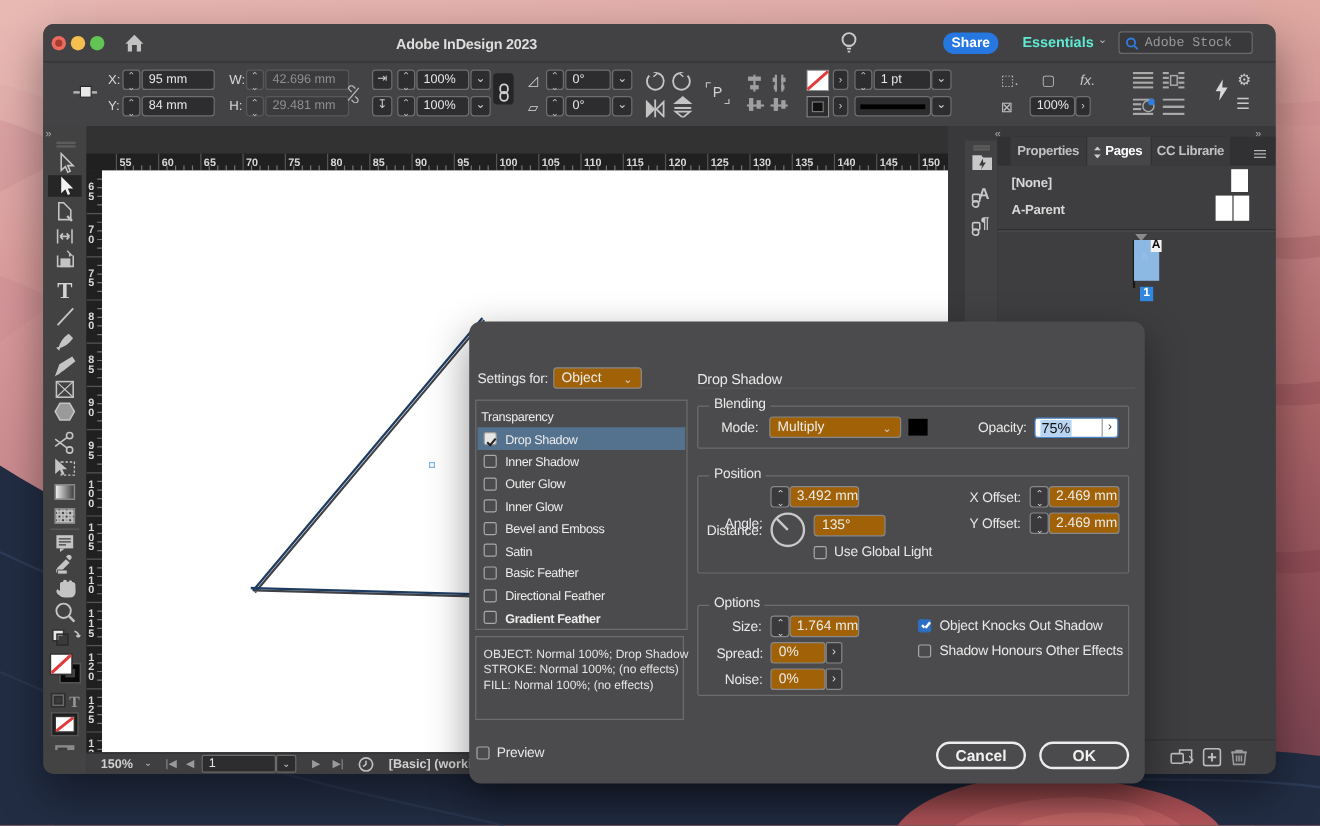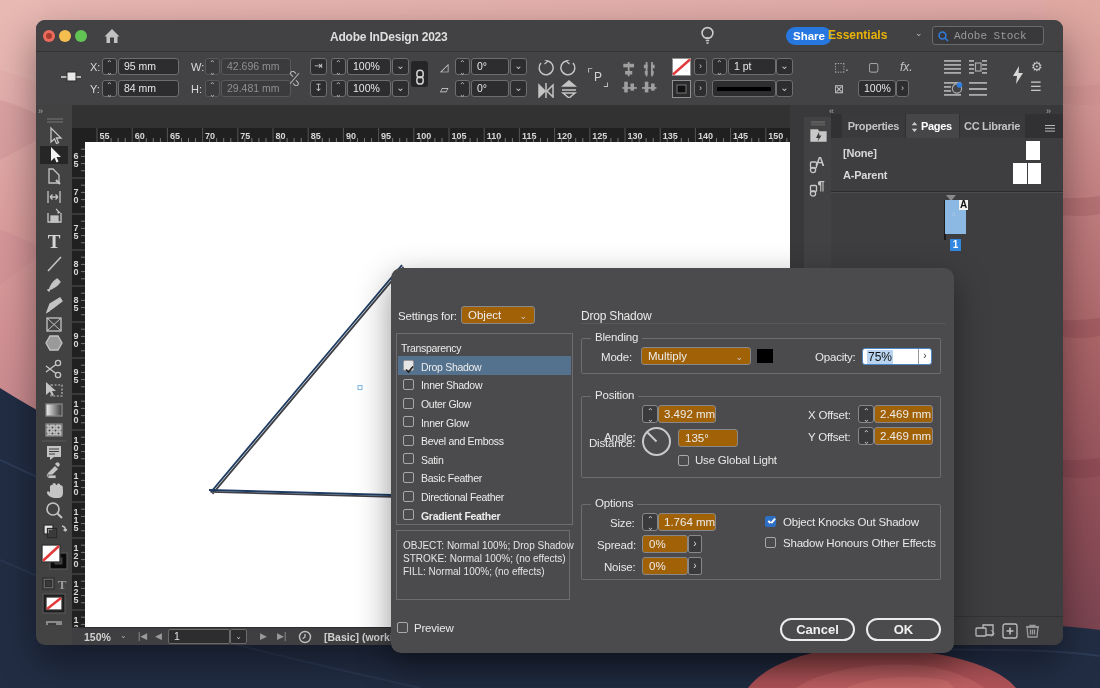--- a/index.html
+++ b/index.html
@@ -111,21 +111,21 @@
     <div class="tl" style="left:10px; top:13px; width:6px; height:6px; background:#a63d2e;"></div>
     <svg class="abs" style="left:67px; top:7px;" width="18" height="18" viewBox="0 0 18 18">
       <path d="M9 2 L16.5 9.5 L14.5 9.5 L14.5 16 L11 16 L11 10.5 L7 10.5 L7 16 L3.5 16 L3.5 9.5 L1.5 9.5 Z" fill="#c2c2c2"></path>
     </svg>
     <div id="titletext">Adobe InDesign 2023</div>
     <svg class="abs" style="left:664px; top:6px;" width="15" height="21" viewBox="0 0 15 21">
       <circle cx="7.5" cy="7" r="5.4" fill="none" stroke="#c9c9c9" stroke-width="1.6"></circle>
       <path d="M5.5 12 L9.5 12 M5.8 14.5 L9.2 14.5 M6.4 17 L8.6 17" stroke="#c9c9c9" stroke-width="1.4"></path>
     </svg>
     <div class="abs" style="left:750px; top:7px; width:46px; height:18px; background:#2777e0; border-radius:9px; color:#fff; font-size:11.5px; font-weight:bold; text-align:center; line-height:18px;">Share</div>
-    <div class="abs" style="left:792px; top:8px; color:#eab308; font-size:12px; font-weight:bold;">Essentials</div>
+    <div class="abs" style="left:816px; top:8px; color:#5eead4; font-size:12px; font-weight:bold;">Essentials</div>
     <div class="abs" style="left:879px; top:8px; color:#bbb; font-size:9px;">⌄</div>
     <div class="abs" style="left:896px; top:6px; width:112px; height:19px; background:#39393b; border:1px solid #6a6a6c; border-radius:3px;">
       <svg class="abs" style="left:5px; top:4px;" width="11" height="11" viewBox="0 0 11 11">
           <circle cx="4.5" cy="4.5" r="3.4" fill="none" stroke="#2f7de0" stroke-width="1.5"></circle>
           <line x1="7" y1="7" x2="10" y2="10" stroke="#2f7de0" stroke-width="1.5"></line>
         </svg>
       <span class="abs" style="left:21px; top:2.5px; color:#9a9a9a; font-size:11px;font-family:Liberation Mono, monospace;">Adobe Stock</span>
     </div>
   </div>
   <div id="controlbar">

